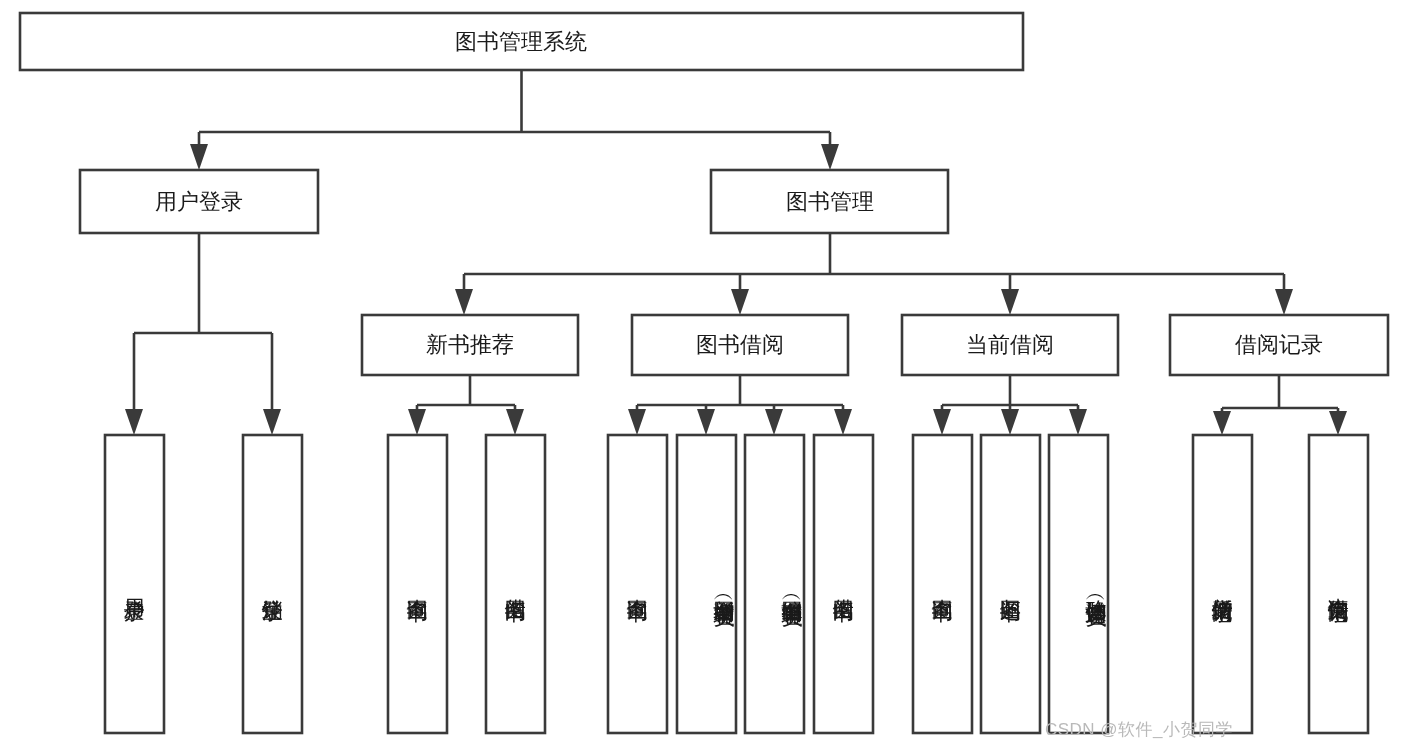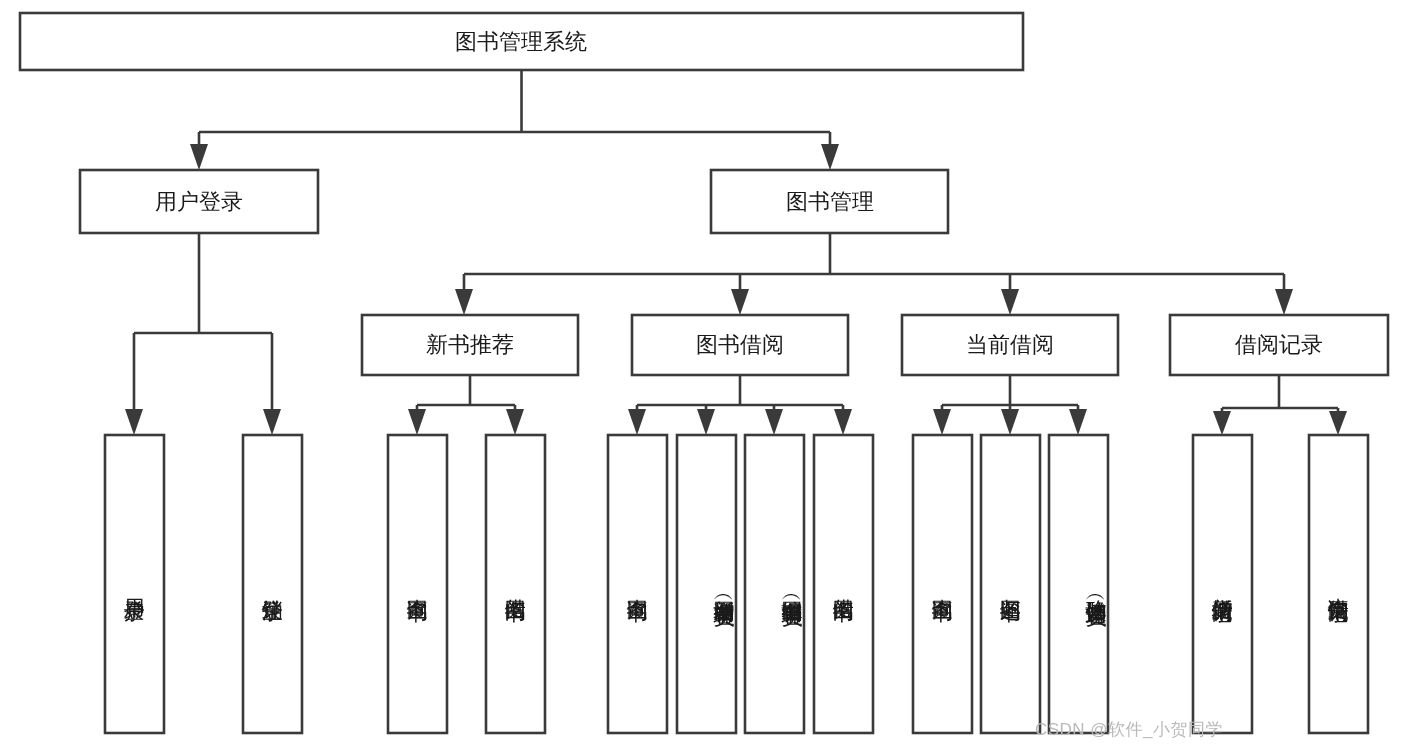--- a/index.html
+++ b/index.html
@@ -61,21 +61,21 @@
     align-items: flex-start;
     justify-content: center;
     white-space: nowrap;
     pointer-events: none;
   }
   .node-label-v.centered {
     align-items: center;
   }
   .watermark {
     position: absolute;
-    right: 18px;
+    right: 8px;
     bottom: 6px;
     font-family: "Liberation Sans", "DejaVu Sans", sans-serif;
     font-size: 17px;
     color: #b9b9b9;
     letter-spacing: 0.5px;
     white-space: nowrap;
   }
 </style>
 </head>
 <body>

